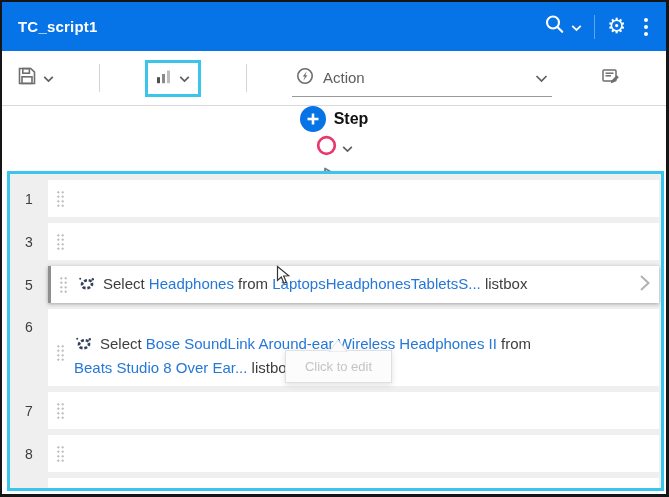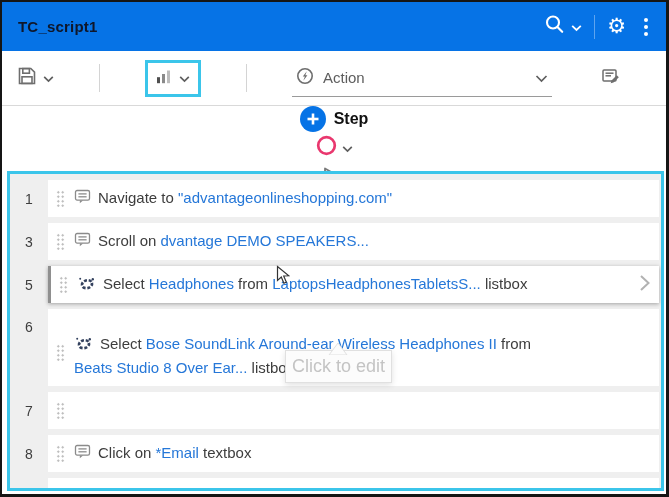--- a/index.html
+++ b/index.html
@@ -9,21 +9,21 @@
     position: relative; width: 669px; height: 497px;
     border: 2px solid #151515; border-right-width: 3px; border-bottom-width: 3px;
     background: #fff; overflow: hidden;
   }
 
   
   .header {
     position: absolute; top: 0; left: 0; right: 0; height: 49px;
     background: #0673E6; display: flex; align-items: center; padding: 0 16px;
   }
-  .header .title { color: #0f172a; font-size: 15px; font-weight: bold; letter-spacing: .2px; }
+  .header .title { color: #ffffff; font-size: 15px; font-weight: bold; letter-spacing: .2px; }
   .header .spacer { flex: 1; }
   .hicon { display: flex; align-items: center; cursor: pointer; }
   .hdivider { width: 1px; height: 24px; background: #5ea4ef; margin: 0 12px; }
   .gear-glyph { font-family: "DejaVu Sans", sans-serif; color: #fff; font-size: 21px; line-height: 1; }
   .kebab { display: flex; flex-direction: column; gap: 3px; margin-left: 16px; padding: 2px; }
   .kebab span { width: 4px; height: 4px; border-radius: 50%; background: #fff; }
   .hchev { margin-left: 5px; }
 
   
   .toolbar1 {
@@ -90,21 +90,21 @@
   .step-text .sicon { display: inline-block; vertical-align: -2px; margin-right: 7px; }
   .seg-dark { color: #3d3d3d; }
   .seg-link { color: #2577D8; cursor: pointer; }
   .row-chev { position: absolute; right: 8px; top: 50%; transform: translateY(-50%); cursor: pointer; }
 
   
   .tooltip {
     position: absolute; left: 283px; top: 348px; width: 107px; height: 33px; z-index: 6;
     background: #fcfcfc; border: 1px solid #e0e0e0; box-shadow: 0 2px 6px rgba(0,0,0,.12);
     display: flex; align-items: center; justify-content: center;
-    font-size: 18px; color: #c4c4c4;
+    font-size: 13px; color: #c4c4c4;
   }
   .tooltip .tri { position: absolute; top: -12px; left: 42px; }
 
   .mouse-cursor { position: absolute; left: 274px; top: 263px; z-index: 7; }
 </style>
 </head>
 <body>
 
 <div class="window">
 
@@ -329,38 +329,26 @@
           </svg>
       </span>
     </span>
   </div>
 
   <div class="steps-panel" id="steps-list">
       <div class="step-row">
         <div class="step-num">1</div>
         <div class="step-card">
           <span class="drag-handle"></span>
-          <div class="step-text"><span class="sicon"><svg width="17" height="16" viewBox="0 0 17 16" fill="none" stroke="#8b8b8b" stroke-width="1.3">
-                <rect x="1.5" y="1.5" width="14" height="9.6" rx="1.6"></rect>
-                <line x1="4.4" y1="4.9" x2="12.6" y2="4.9"></line>
-                <line x1="4.4" y1="7.8" x2="12.6" y2="7.8"></line>
-                <path d="M5.8 11.4 L5.8 14.2 L9 11.4 Z" fill="#8b8b8b" stroke="none"></path>
-              </svg></span><span class="seg-dark">Navigate to </span><span class="seg-link">"advantageonlineshopping.com"</span></div>
         </div>
       </div>
       <div class="step-row">
         <div class="step-num">3</div>
         <div class="step-card">
           <span class="drag-handle"></span>
-          <div class="step-text"><span class="sicon"><svg width="17" height="16" viewBox="0 0 17 16" fill="none" stroke="#8b8b8b" stroke-width="1.3">
-                <rect x="1.5" y="1.5" width="14" height="9.6" rx="1.6"></rect>
-                <line x1="4.4" y1="4.9" x2="12.6" y2="4.9"></line>
-                <line x1="4.4" y1="7.8" x2="12.6" y2="7.8"></line>
-                <path d="M5.8 11.4 L5.8 14.2 L9 11.4 Z" fill="#8b8b8b" stroke="none"></path>
-              </svg></span><span class="seg-dark">Scroll on </span><span class="seg-link">dvantage DEMO SPEAKERS...</span></div>
         </div>
       </div>
       <div class="step-row">
         <div class="step-num">5</div>
         <div class="step-card selected">
           <span class="drag-handle"></span>
           <div class="step-text"><span class="sicon"><svg width="19" height="15" viewBox="0 0 19 15">
                 <ellipse cx="10" cy="8.2" rx="5.1" ry="3.9" transform="rotate(-16 10 8.2)" fill="none" stroke="#33415e" stroke-width="2.7" stroke-dasharray="3 1.7"></ellipse>
                 <circle cx="3.2" cy="2.8" r="1" fill="#33415e"></circle>
                 <circle cx="15.8" cy="3.2" r="1.2" fill="#33415e"></circle>
@@ -384,26 +372,20 @@
       <div class="step-row">
         <div class="step-num">7</div>
         <div class="step-card">
           <span class="drag-handle"></span>
         </div>
       </div>
       <div class="step-row">
         <div class="step-num">8</div>
         <div class="step-card">
           <span class="drag-handle"></span>
-          <div class="step-text"><span class="sicon"><svg width="17" height="16" viewBox="0 0 17 16" fill="none" stroke="#8b8b8b" stroke-width="1.3">
-                <rect x="1.5" y="1.5" width="14" height="9.6" rx="1.6"></rect>
-                <line x1="4.4" y1="4.9" x2="12.6" y2="4.9"></line>
-                <line x1="4.4" y1="7.8" x2="12.6" y2="7.8"></line>
-                <path d="M5.8 11.4 L5.8 14.2 L9 11.4 Z" fill="#8b8b8b" stroke="none"></path>
-              </svg></span><span class="seg-dark">Click on </span><span class="seg-link">*Email</span><span class="seg-dark"> textbox</span></div>
         </div>
       </div>
       <div class="step-row">
         <div class="step-num">9</div>
         <div class="step-card">
           <span class="drag-handle"></span>
         </div>
       </div>
     </div>
 

